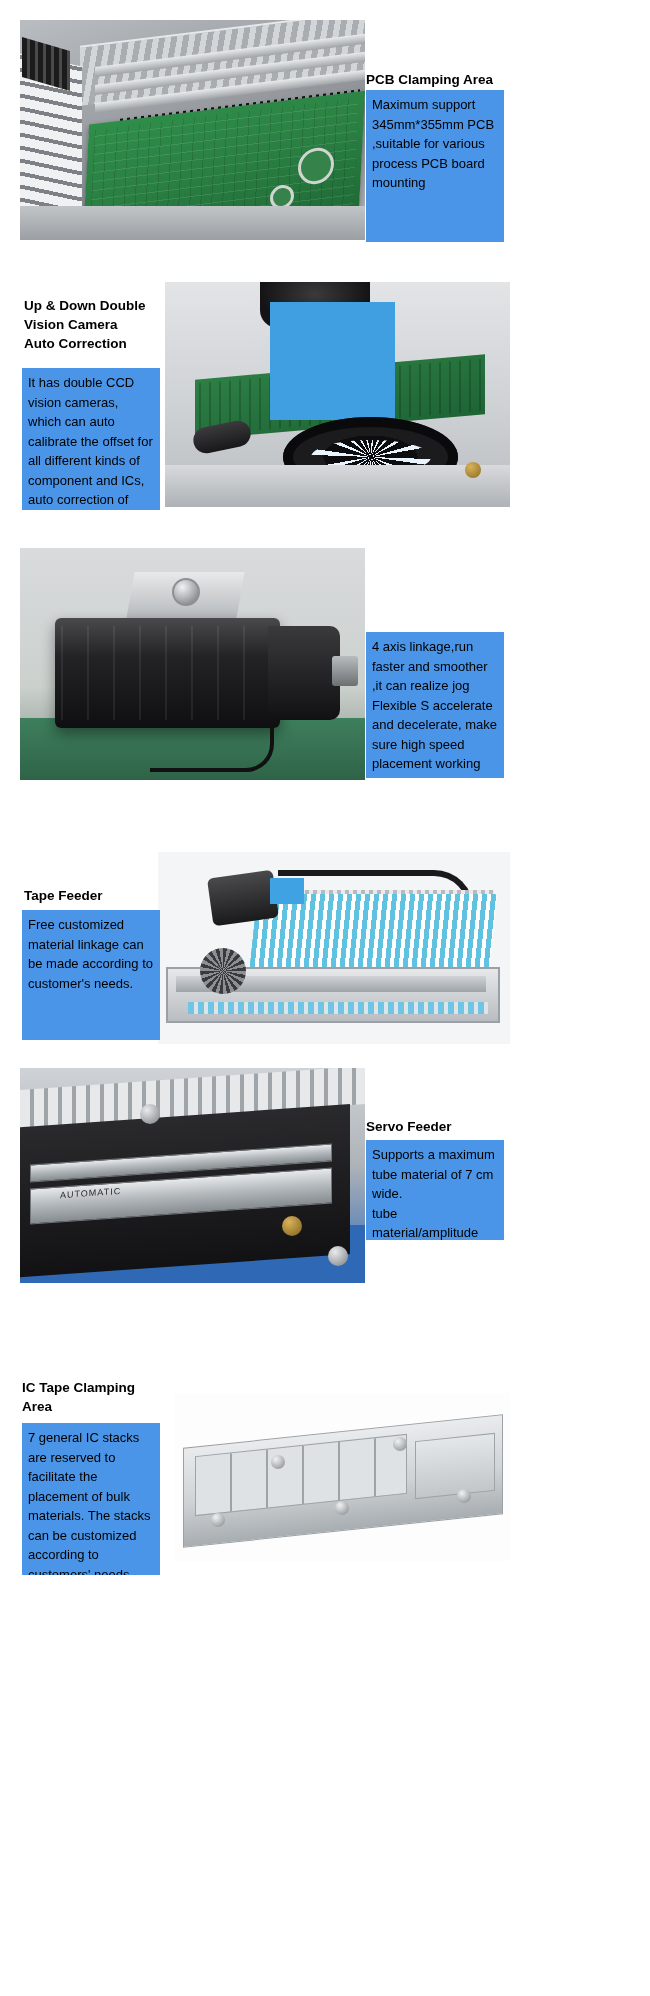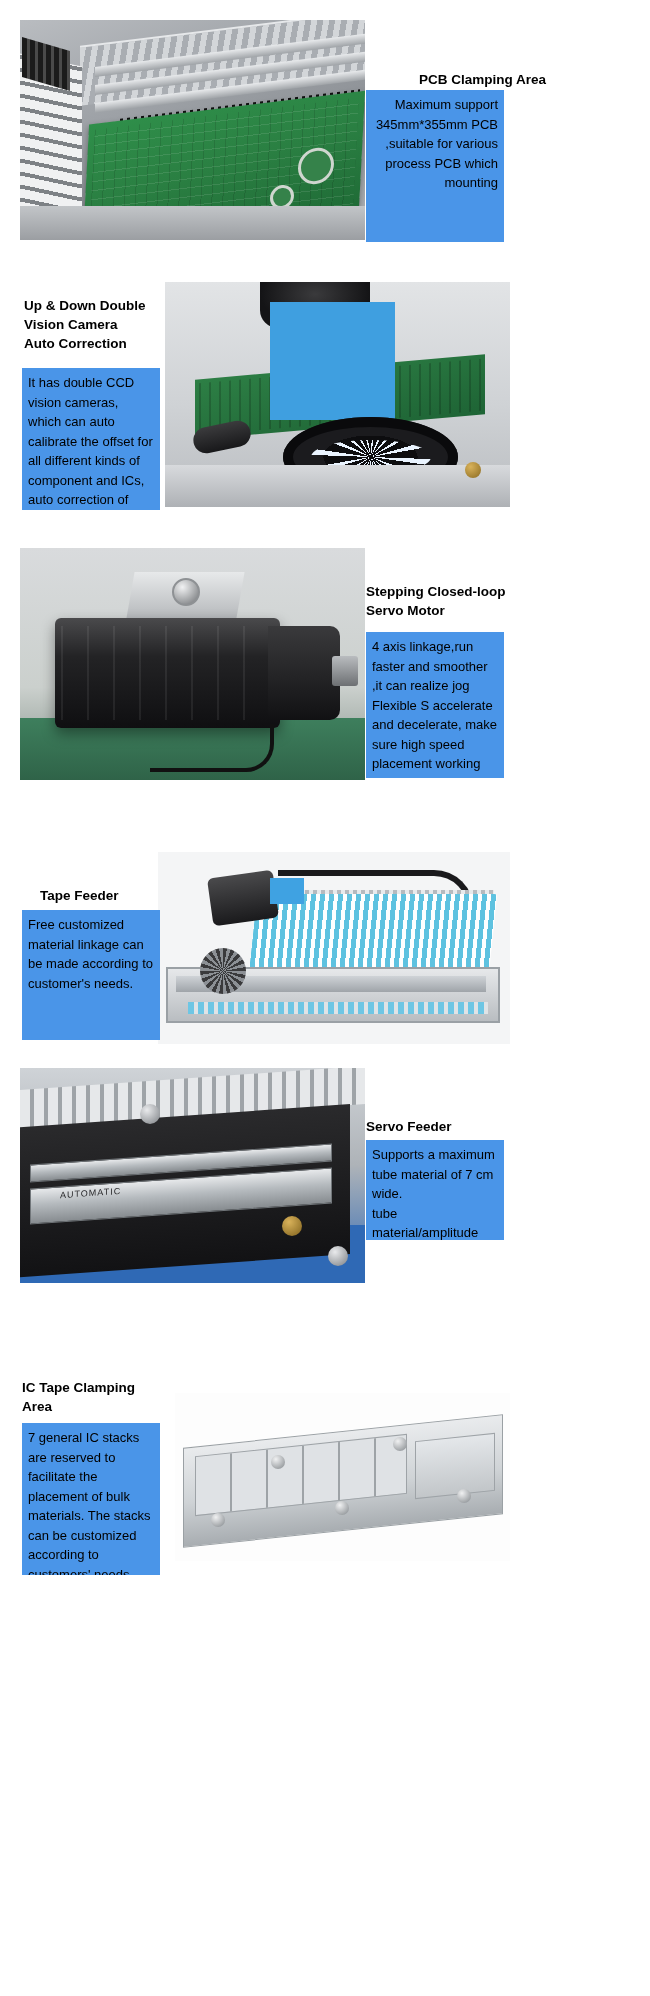--- a/index.html
+++ b/index.html
@@ -304,37 +304,37 @@
   .p6 .sb{ left:160px; top:108px; }
   .p6 .sc{ left:282px; top:96px; }
   .p6 .sd{ left:218px; top:44px; }
   .p6 .se{ left:96px; top:62px; }
 </style>
 </head>
 <body>
 
 <div class="page">
 
-  <div class="section" style="left:0;top:0;width:650px;height:260px;text-align:right;">
+  <div class="section" style="left:0;top:0;width:650px;height:260px;">
     <div class="photo p1">
       <div class="table"></div>
       <div class="railtop"></div>
       <div class="railbar"></div>
       <div class="railbar railbar2"></div>
       <div class="railbar railbar3"></div>
       <div class="dots"></div>
       <div class="pcb"></div>
       <div class="circle c1"></div>
       <div class="circle c2"></div>
       <div class="strip"></div>
       <div class="chipsrow"></div>
       <div class="bottombar"></div>
     </div>
     <div class="caption-title" style="left:366px;top:70px;width:180px;">PCB Clamping Area</div>
-    <div class="caption-box" style="left:366px;top:90px;width:138px;height:152px;">Maximum support 345mm*355mm PCB ,suitable for various process PCB which mounting</div>
+    <div class="caption-box" style="left:366px;top:90px;width:138px;height:152px;">Maximum support 345mm*355mm PCB ,suitable for various process PCB board mounting</div>
   </div>
 
   <div class="section" style="left:0;top:0;width:650px;height:0;">
   </div>
   <div class="photo p2">
     <div class="bg"></div>
     <div class="board"></div>
     <div class="screw s2"></div>
     <div class="screw s3"></div>
     <div class="head"></div>
@@ -355,37 +355,35 @@
   <div class="photo p3">
     <div class="bg"></div>
     <div class="green"></div>
     <div class="bracket"></div>
     <div class="bolt"></div>
     <div class="motor"></div>
     <div class="cap"></div>
     <div class="shaft"></div>
     <div class="wire"></div>
   </div>
-  <div class="caption-title" style="left:366px;top:582px;width:190px;">Stepping Closed-loop
-Servo Motor</div>
   <div class="caption-box" style="left:366px;top:632px;width:138px;height:146px;">4 axis linkage,run faster and smoother ,it can realize jog Flexible S accelerate and decelerate, make sure high speed placement working perfect</div>
 
   <div class="photo p4">
     <div class="bg"></div>
     <div class="cable"></div>
     <div class="combtop"></div>
     <div class="reels"></div>
     <div class="head"></div>
     <div class="bluebox"></div>
     <div class="base"></div>
     <div class="rail"></div>
     <div class="gear"></div>
     <div class="strip2"></div>
   </div>
-  <div class="caption-title" style="left:24px;top:886px;width:160px;margin-left:16px;">Tape Feeder</div>
+  <div class="caption-title" style="left:24px;top:886px;width:160px;">Tape Feeder</div>
   <div class="caption-box" style="left:22px;top:910px;width:138px;height:130px;">Free customized material linkage can be made according to customer's needs.</div>
 
   <div class="photo p5">
     <div class="bg"></div>
     <div class="strip"></div>
     <div class="blue"></div>
     <div class="black"></div>
     <div class="tube tube2"></div>
     <div class="tube"></div>
     <div class="lbl">AUTOMATIC</div>

